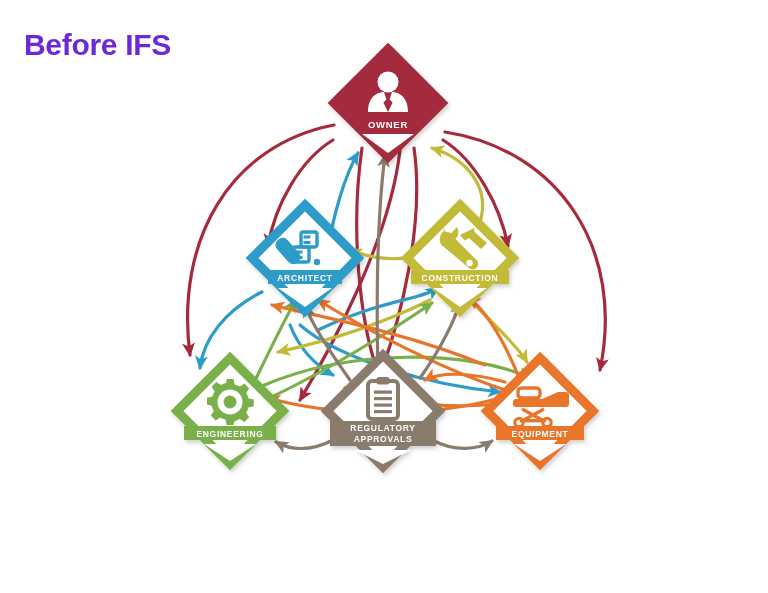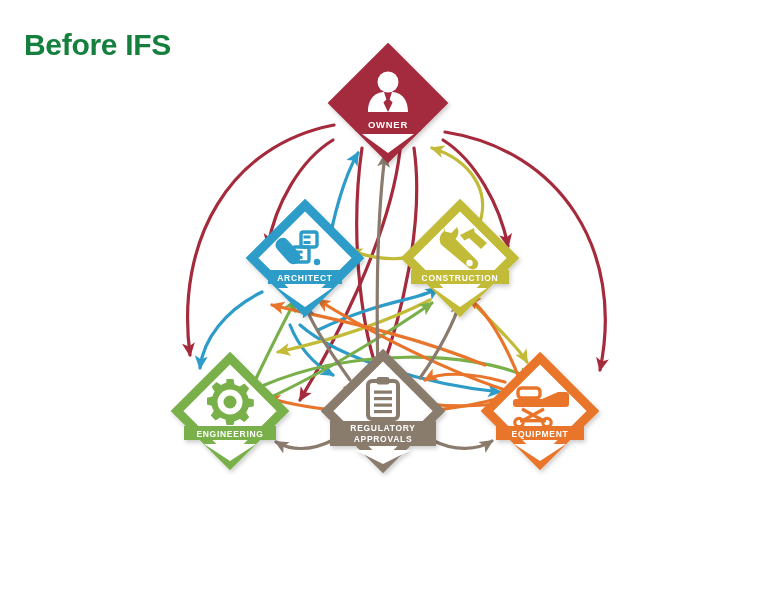--- a/index.html
+++ b/index.html
@@ -8,21 +8,21 @@
     background:#ffffff;
     font-family:"Liberation Sans",sans-serif;
     overflow:hidden;
     position:relative;
   }
   #title{
     position:absolute;
     left:24px; top:30px;
     font-size:30px;
     font-weight:bold;
-    color:#15803d;
+    color:#6d28d9;
     letter-spacing:-0.3px;
     line-height:1;
   }
   #stage{
     position:absolute;
     left:0; top:0;
     width:768px; height:593px;
   }
   svg{display:block;}
   .node-label{

